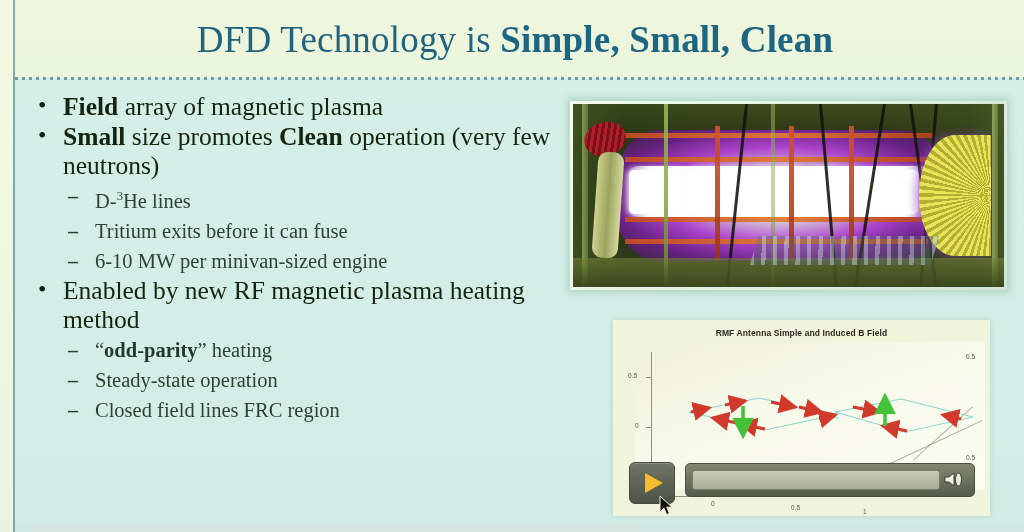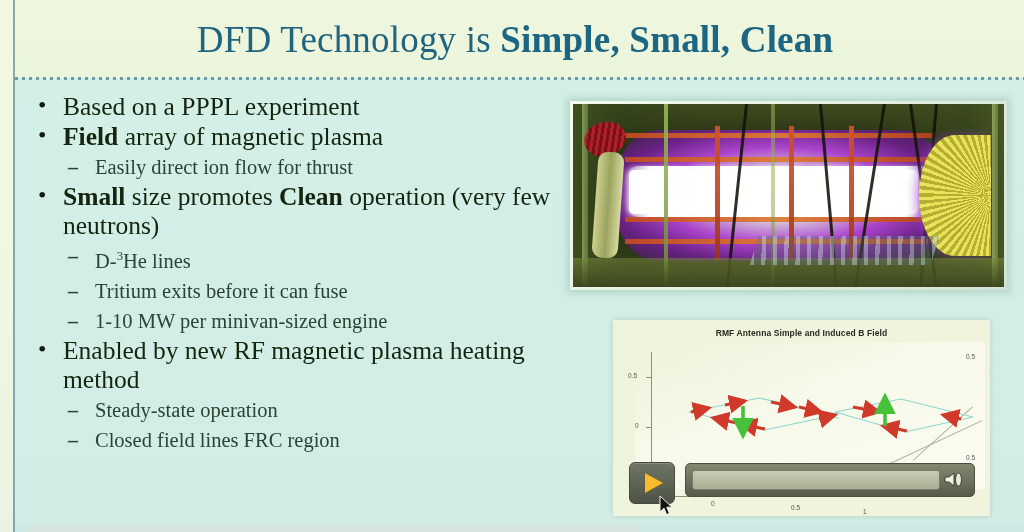--- a/index.html
+++ b/index.html
@@ -359,36 +359,35 @@
   <div class="bg-bottom-strip"></div>
   <div class="bg-bottom-strip2"></div>
   <div class="left-cream"></div>
   <div class="left-rule"></div>
   <div class="dotted-divider"></div>
 
   <div class="title"><span>DFD Technology is </span><span class="b">Simple, Small, Clean</span></div>
 
   <div class="bullets">
 
-    <div class="b1"><span>Based on a PPPL experiment</span></div>
 
     <div class="b1"><span class="s">Field</span><span> array of magnetic plasma</span></div>
 
-    <div class="b2"><span>Easily direct ion flow for thrust</span></div>
 
     <div class="b1"><span class="s">Small</span><span> size promotes </span><span class="s">Clean</span><span> operation (very few neutrons)</span></div>
 
     <div class="b2"><span>D-</span><sup>3</sup><span>He lines</span></div>
 
     <div class="b2"><span>Tritium exits before it can fuse</span></div>
 
-    <div class="b2"><span>1-10 MW per minivan-sized engine</span></div>
+    <div class="b2"><span>6-10 MW per minivan-sized engine</span></div>
 
     <div class="b1"><span>Enabled by new RF magnetic plasma heating method</span></div>
 
+    <div class="b2"><span>“</span><span class="s">odd-parity</span><span>” heating</span></div>
 
     <div class="b2"><span>Steady-state operation</span></div>
 
     <div class="b2"><span>Closed field lines FRC region</span></div>
   </div>
 
   <div class="photo-frame">
     <div class="photo">
       <div class="ph-wall"></div>
       <div class="ph-chamber"></div>

